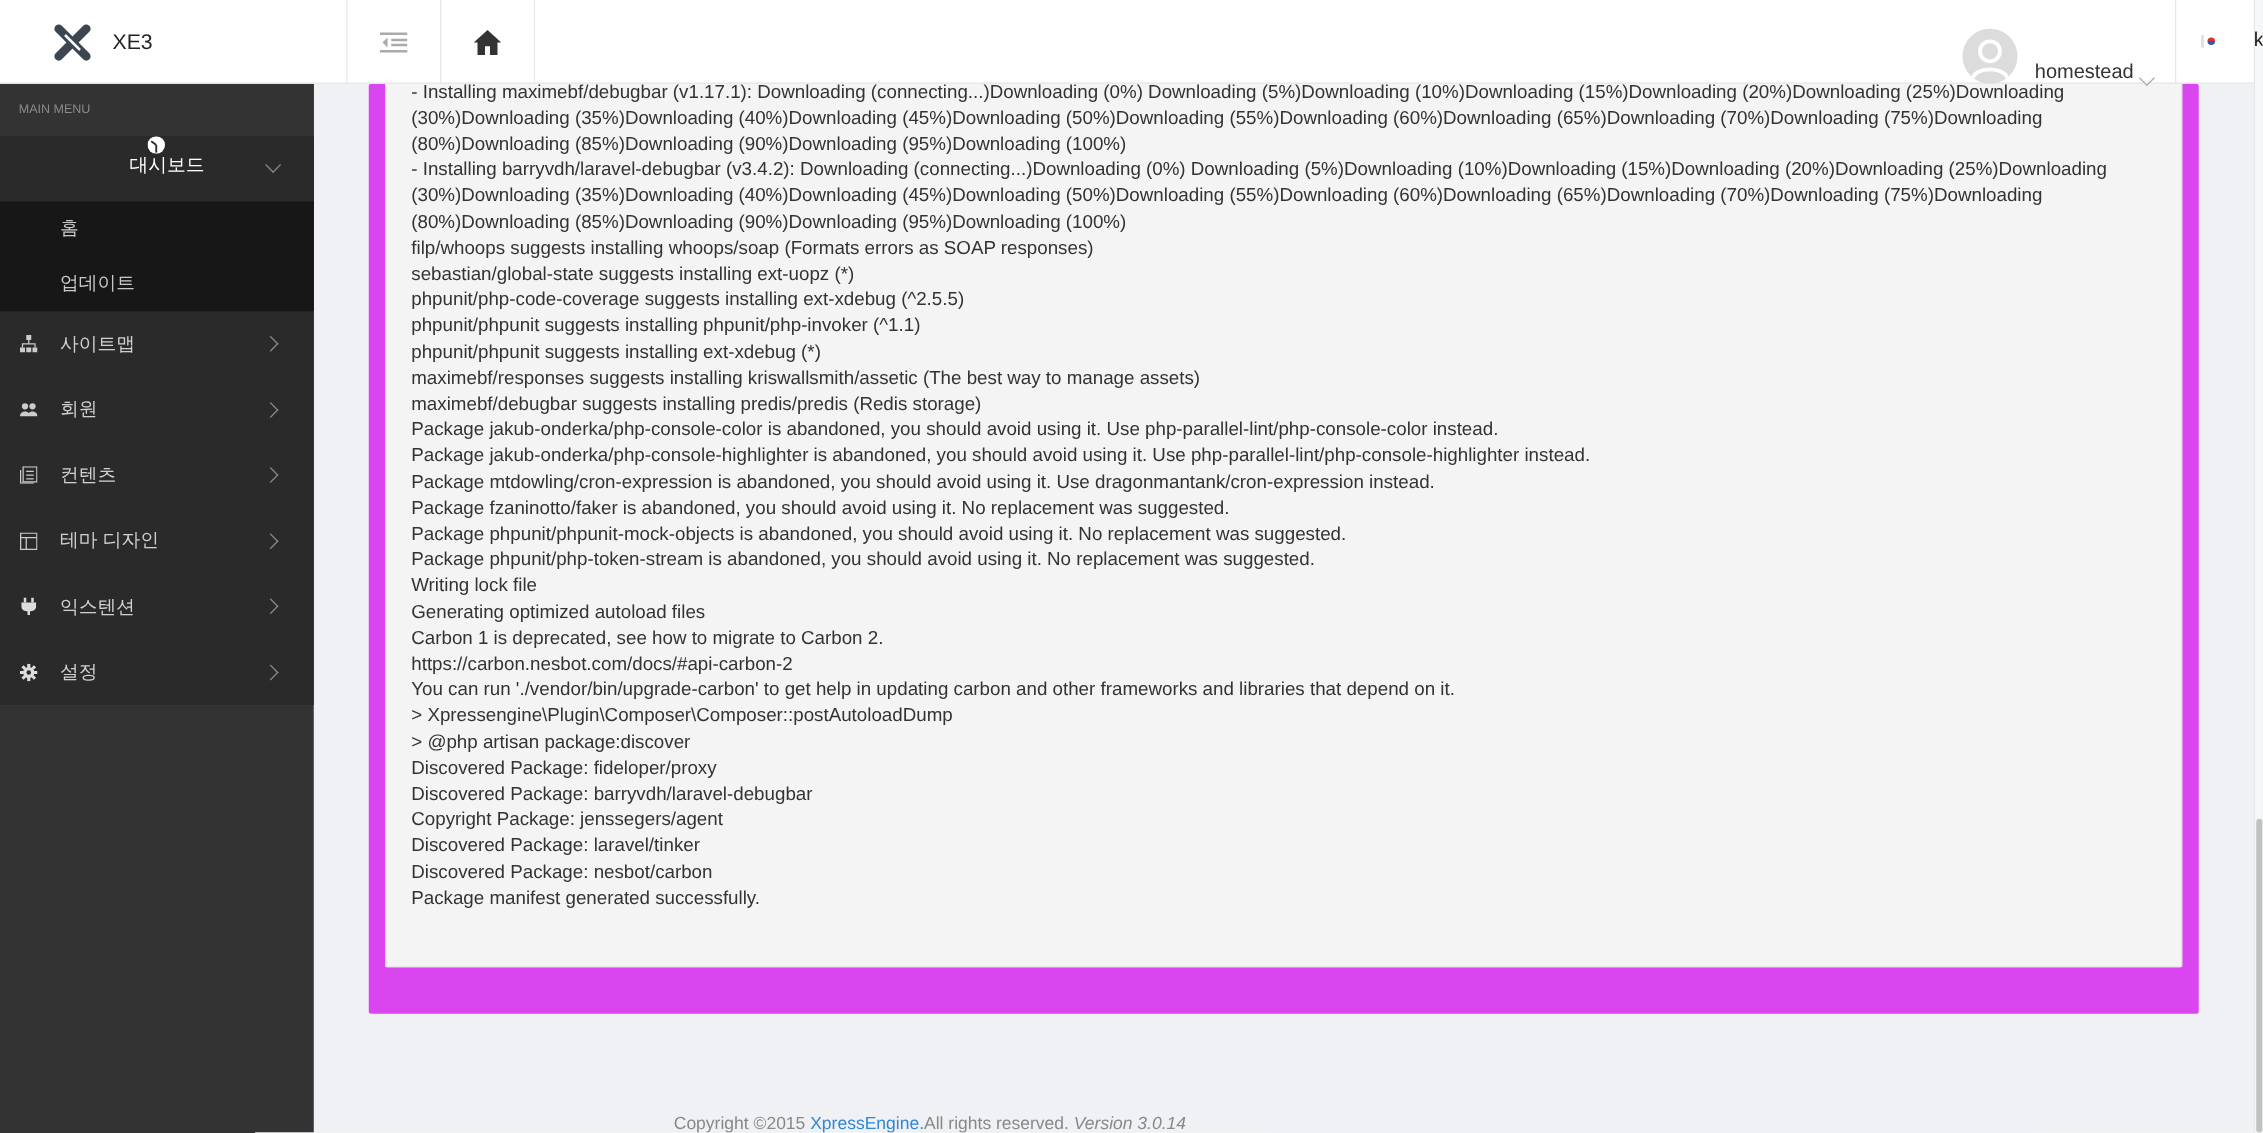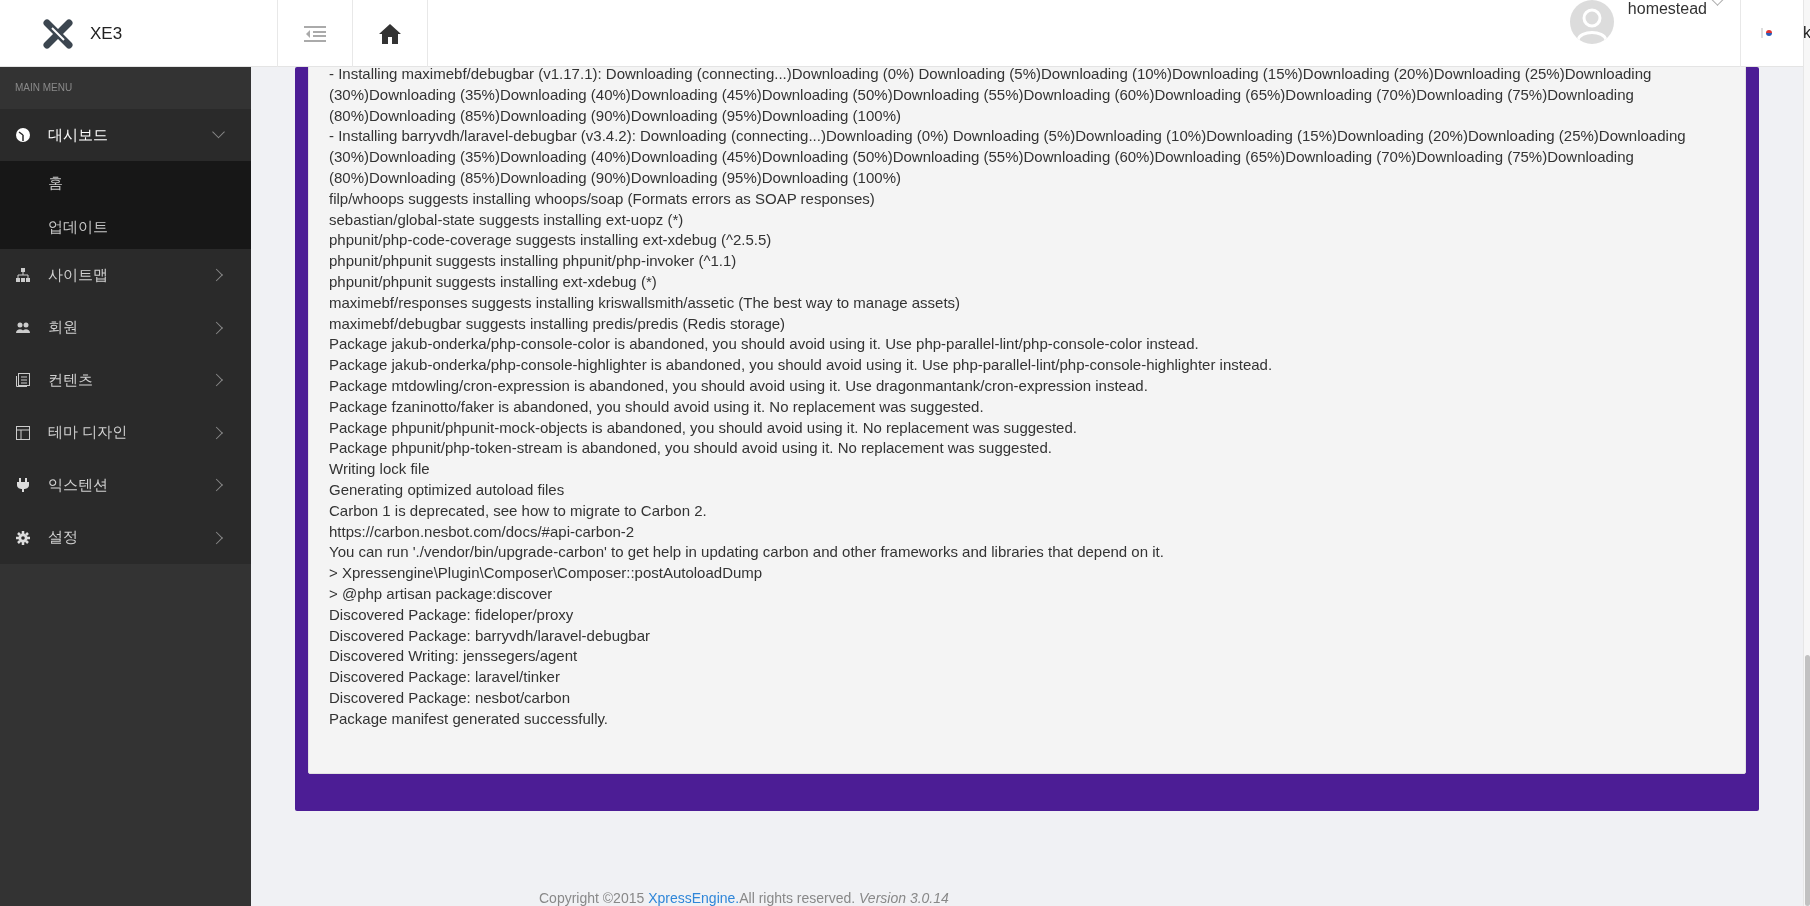--- a/index.html
+++ b/index.html
@@ -6,43 +6,43 @@
   html, body { width: 1810px; height: 906px; overflow: hidden; }
   body { font-family: "Liberation Sans", sans-serif; background: #f0f1f4; color: #333; position: relative; }
 
   
   .header { position: absolute; left: 0; top: 0; width: 1803px; height: 67px; background: #fff; border-bottom: 1px solid #e4e4e4; z-index: 10; display: flex; }
   .brand { width: 251px; height: 67px; display: flex; align-items: center; padding-left: 14px; border-right: 1px solid #e8e8e8; margin-left: 27px; }
   .brand-logo { width: 34px; height: 34px; }
   .brand-name { font-size: 17px; color: #222; margin-left: 15px; }
   .hbtn { width: 75px; height: 67px; display: flex; align-items: center; justify-content: center; border-right: 1px solid #e8e8e8; cursor: pointer; }
   .hspacer { flex: 1; }
-  .user { display: flex; align-items: flex-start; padding-right: 18px; height: 67px; border-right: 1px solid #e8e8e8; cursor: pointer; }
+  .user { display: flex; align-items: flex-end; padding-right: 18px; height: 67px; border-right: 1px solid #e8e8e8; cursor: pointer; }
   .avatar { width: 44px; height: 44px; border-radius: 50%; background: #dcdcdc; overflow: hidden; position: relative; margin-right: 14px; }
   .user-name { font-size: 16px; color: #333; }
   .caret { margin-left: 6px; width: 9px; height: 9px; border-right: 1px solid #aaa; border-bottom: 1px solid #aaa; transform: rotate(45deg); margin-top: -5px; }
   .lang { width: 62px; display: flex; align-items: center; padding-left: 20px; cursor: pointer; gap: 32px; }
   .flag { width: 14px; height: 10px; background: #f4f4f4; border: 1px solid #ddd; position: relative; margin-right: 8px; }
   .flag::after { content: ""; position: absolute; left: 4px; top: 1px; width: 6px; height: 6px; border-radius: 50%; background: linear-gradient(#d33 50%, #2a5bb8 50%); }
   .lang-label { font-size: 16px; color: #222; }
 
   
   .sidebar { position: absolute; left: 0; top: 67px; width: 251px; height: 839px; background: #333333; }
   .menu-label { height: 42px; line-height: 42px; padding-left: 15px; font-size: 10px; color: #8a8a8a; background: #333; }
   .menu { background: #2a2a2a; }
   .mitem { height: 52.5px; display: flex; align-items: center; padding-left: 16px; color: #d0d0d0; font-size: 15px; cursor: pointer; position: relative; }
-  .mitem.active { color: #fff; background: #2a2a2a; height: 52px; }
+  .mitem.active { color: #fff; background: #2a2a2a; height: 52px; flex-direction: column; }
   .micon { width: 14px; height: 14px; margin-right: 18px; display: flex; align-items: center; justify-content: center; }
   .chev-r { position: absolute; right: 30px; top: 50%; width: 9px; height: 9px; border-right: 1px solid #888; border-top: 1px solid #888; transform: translateY(-50%) rotate(45deg); }
   .chev-d { position: absolute; right: 28px; top: 45%; width: 9px; height: 9px; border-right: 1px solid #888; border-bottom: 1px solid #888; transform: translateY(-50%) rotate(45deg); }
   .submenu { background: #171717; }
   .sitem { height: 44px; line-height: 44px; padding-left: 48px; color: #c8c8c8; font-size: 15px; cursor: pointer; }
 
   
-  .card { position: absolute; left: 295px; top: 67px; width: 1464px; height: 744px; background: #4c1d95; border-radius: 2px; }
+  .card { position: absolute; left: 295px; top: 67px; width: 1464px; height: 744px; background: #d946ef; border-radius: 2px; }
   .log { position: absolute; left: 13px; top: -4px; width: 1438px; height: 711px; background: #f4f4f4; border: 1px solid #e2e2e2; border-radius: 2px; padding: 0 20px; overflow: hidden; }
   .log-line { font-size: 15px; line-height: 20.8px; color: #333; white-space: pre-wrap; word-break: break-word; }
 
   .footer { position: absolute; left: 539px; top: 890px; font-size: 14px; color: #888; }
   .footer a { color: #2f86d8; text-decoration: none; }
   .footer .ver { font-style: italic; }
 
   .scrollbar { position: absolute; right: 0; top: 0; width: 7px; height: 906px; background: #f7f7f7; border-left: 1px solid #e6e6e6; }
   .thumb { position: absolute; left: 1px; top: 655px; width: 5px; height: 251px; background: #c1c1c1; border-radius: 3px; }
 </style>
@@ -201,21 +201,21 @@
       <div class="log-line">Package phpunit/php-token-stream is abandoned, you should avoid using it. No replacement was suggested.</div>
       <div class="log-line">Writing lock file</div>
       <div class="log-line">Generating optimized autoload files</div>
       <div class="log-line">Carbon 1 is deprecated, see how to migrate to Carbon 2.</div>
       <div class="log-line">https://carbon.nesbot.com/docs/#api-carbon-2</div>
       <div class="log-line">You can run './vendor/bin/upgrade-carbon' to get help in updating carbon and other frameworks and libraries that depend on it.</div>
       <div class="log-line">&gt; Xpressengine\Plugin\Composer\Composer::postAutoloadDump</div>
       <div class="log-line">&gt; @php artisan package:discover</div>
       <div class="log-line">Discovered Package: fideloper/proxy</div>
       <div class="log-line">Discovered Package: barryvdh/laravel-debugbar</div>
-      <div class="log-line">Discovered Writing: jenssegers/agent</div>
+      <div class="log-line">Copyright Package: jenssegers/agent</div>
       <div class="log-line">Discovered Package: laravel/tinker</div>
       <div class="log-line">Discovered Package: nesbot/carbon</div>
       <div class="log-line">Package manifest generated successfully.</div>
     </div>
 </div>
 
 <div class="footer">
   <span>Copyright ©2015 </span><a>XpressEngine.</a><span>All rights reserved. </span><span class="ver">Version 3.0.14</span>
 </div>
 

